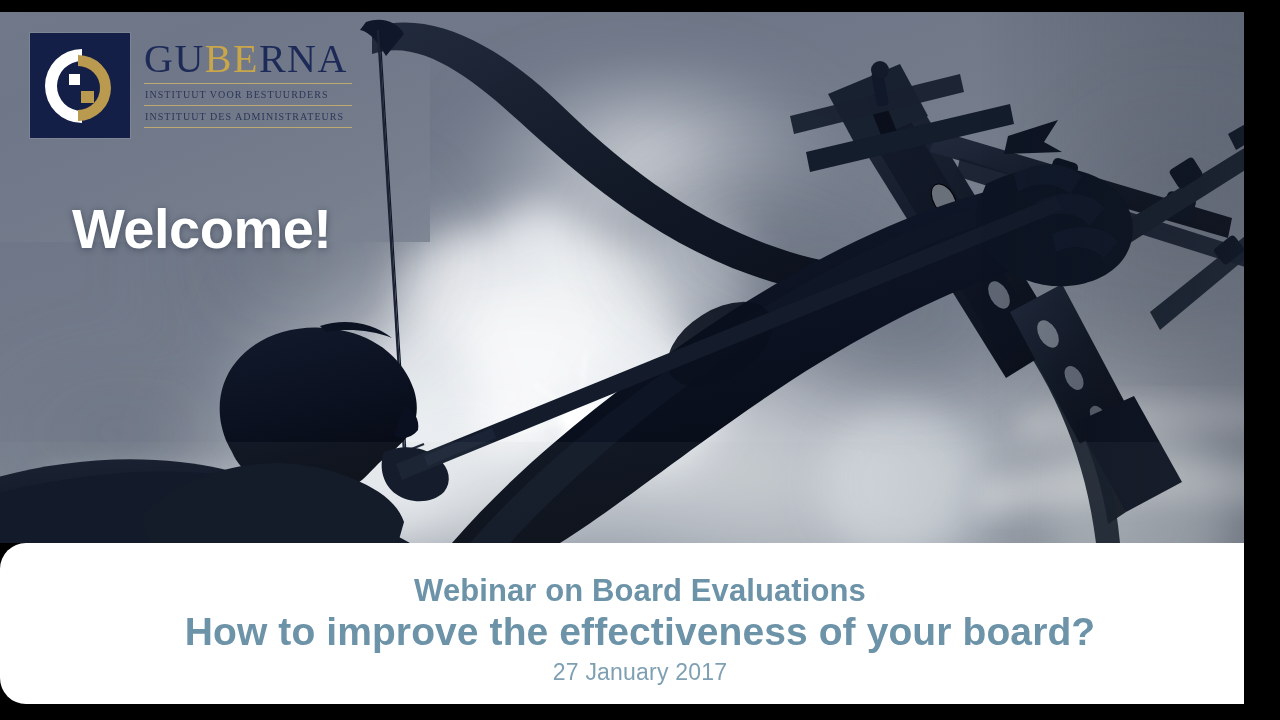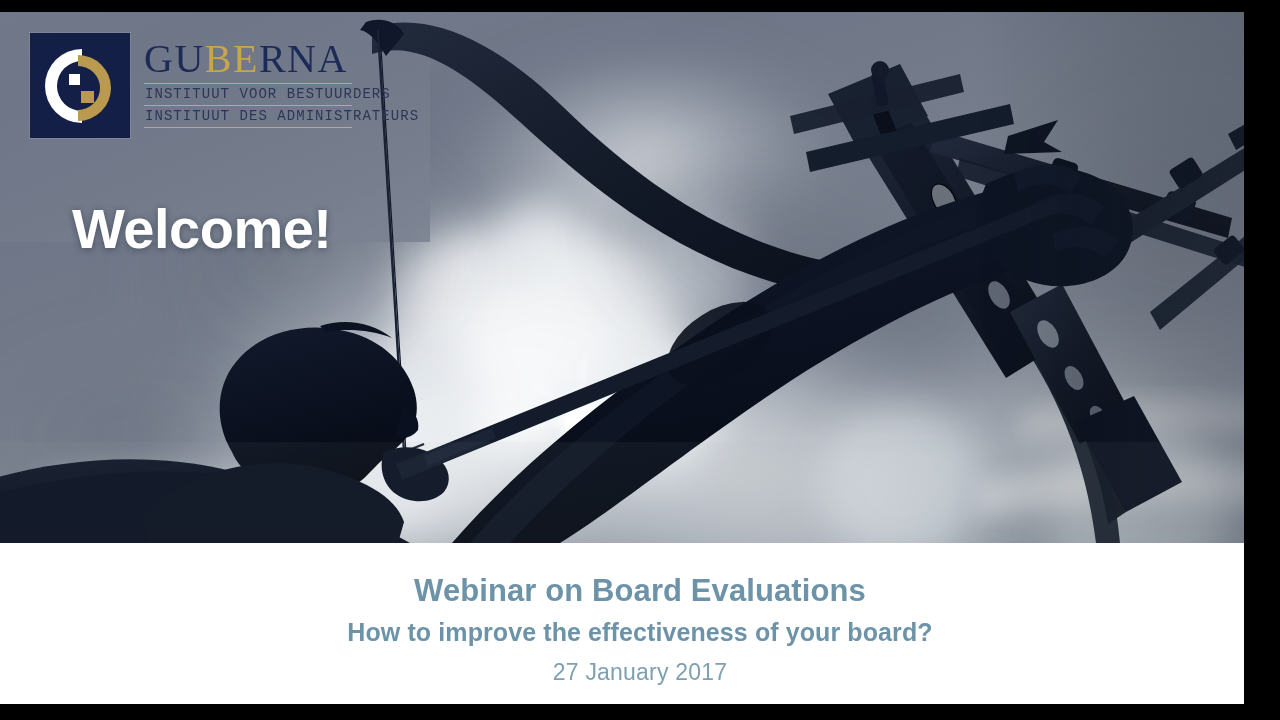--- a/index.html
+++ b/index.html
@@ -63,22 +63,22 @@
     white-space:nowrap;
     color:#1d2a57;
   }
   .logo-wordmark .gold { color:#c9a64a; }
   .logo-rule {
     height:1px; width:208px;
     background:rgba(205,178,110,.85);
     margin:2px 0 3px 0;
   }
   .logo-sub {
-    font-family:Liberation Mono, monospace;
-    font-size:14px;
+    font-family:Liberation Serif, serif;
+    font-size:10px;
     line-height:13px;
     letter-spacing:1.05px;
     color:#2c3657;
     white-space:nowrap;
     padding:1px 0 2px 1px;
   }
 
   
   .welcome-title {
     position:absolute; left:72px; top:198px;
@@ -99,28 +99,29 @@
 
   
   .caption-bar {
     position:absolute; left:0; top:543px;
     width:1280px; height:161px;
     background:#ffffff;
     z-index:30;
     display:flex; flex-direction:column;
     align-items:center; justify-content:flex-start;
     padding-top:28px;
+    border-radius:26px;
   }
   .caption-line1 {
     font-size:31px; font-weight:bold;
     color:#6d93a8; line-height:39px;
     letter-spacing:.1px; white-space:nowrap;
   }
   .caption-line2 {
-    font-size:25px; font-weight:bold;
+    font-size:39px; font-weight:bold;
     color:#6d93a8; line-height:44px;
     letter-spacing:.1px; white-space:nowrap;
   }
   .caption-line3 {
     font-size:23px; font-weight:normal;
     color:#7fa0b2; line-height:30px;
     letter-spacing:.2px; white-space:nowrap;
     margin-top:3px;
   }
 </style>

